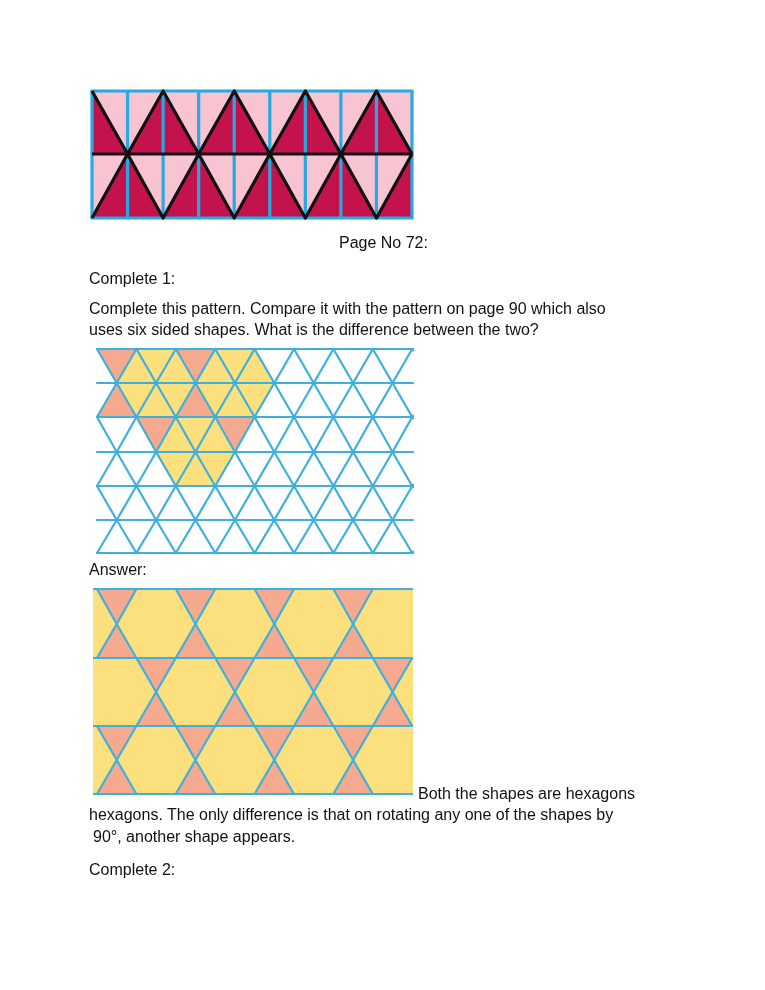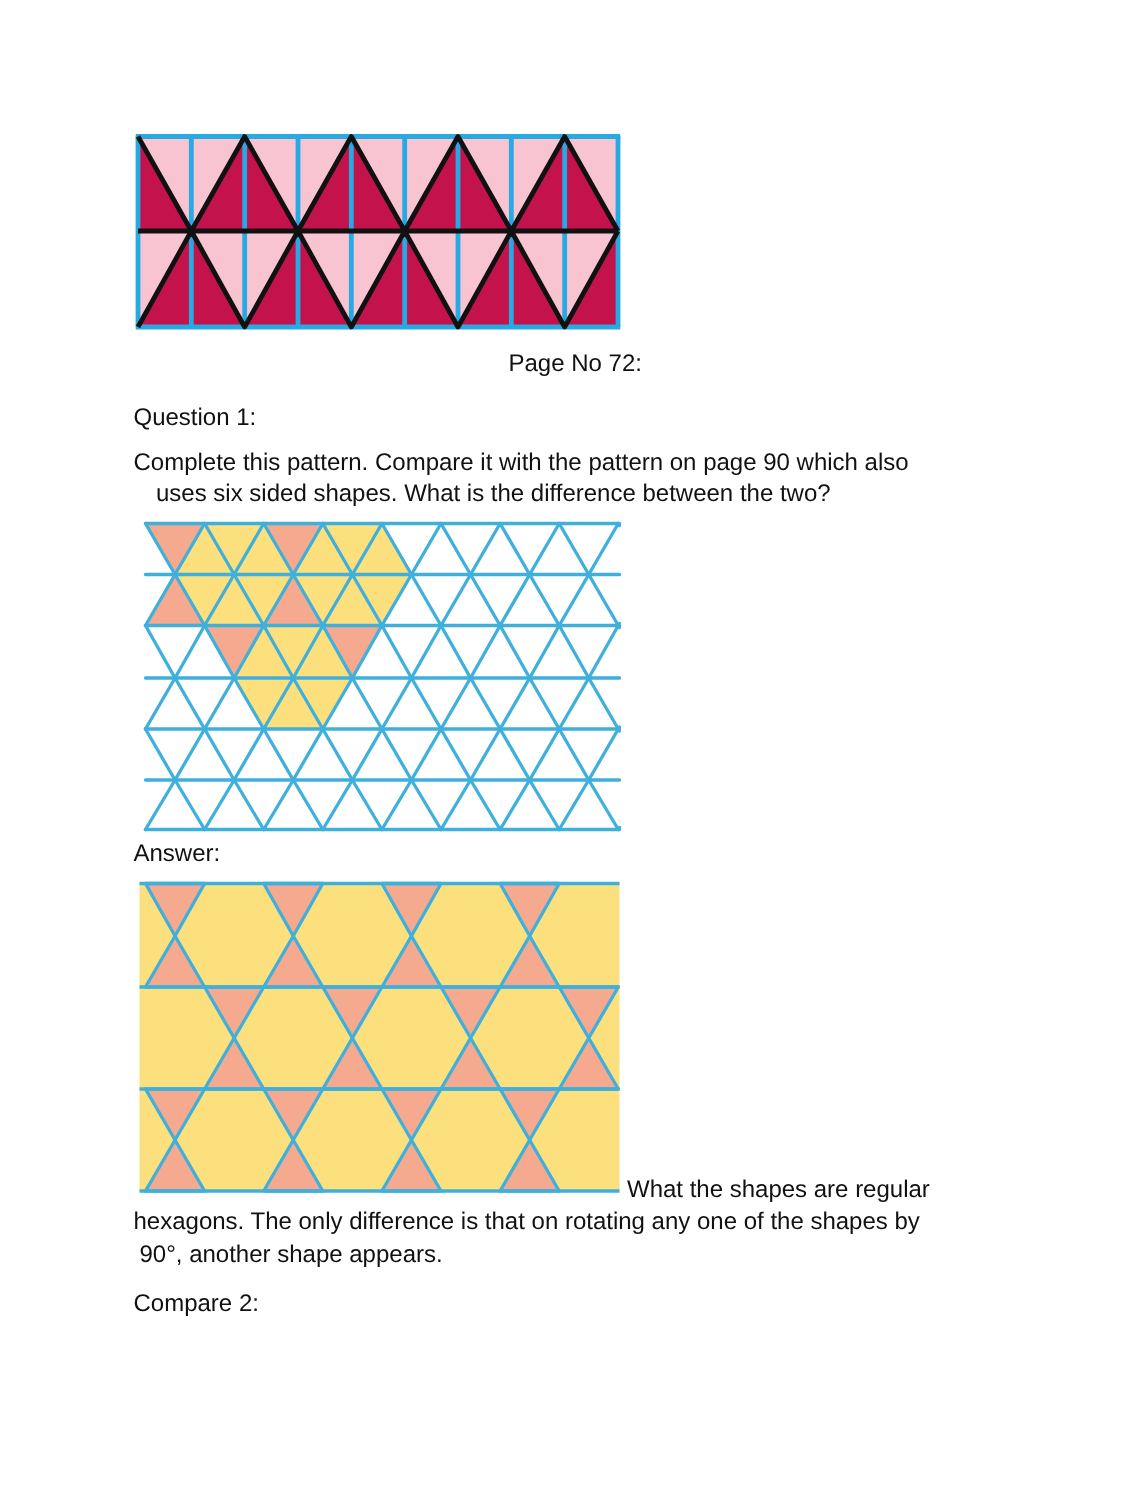--- a/index.html
+++ b/index.html
@@ -39,24 +39,24 @@
       <line x1="324" y1="4" x2="324" y2="131" stroke="#27a9e1" stroke-width="3.2"></line>
       <line x1="2.5" y1="4" x2="325.5" y2="4" stroke="#27a9e1" stroke-width="3.2"></line>
       <line x1="2.5" y1="131" x2="325.5" y2="131" stroke="#27a9e1" stroke-width="3.2"></line>
       <polyline points="4.00,4.00 39.56,67.00 75.11,4.00 110.67,67.00 146.22,4.00 181.78,67.00 217.33,4.00 252.89,67.00 288.44,4.00 324.00,67.00" fill="none" stroke="#111111" stroke-width="3.2" stroke-linejoin="round"></polyline>
       <polyline points="4.00,131.00 39.56,67.00 75.11,131.00 110.67,67.00 146.22,131.00 181.78,67.00 217.33,131.00 252.89,67.00 288.44,131.00 324.00,67.00" fill="none" stroke="#111111" stroke-width="3.2" stroke-linejoin="round"></polyline>
       <line x1="4" y1="67" x2="324" y2="67" stroke="#111111" stroke-width="3.2"></line>
     </svg>
 
   <div class="txt" style="left:339px; top:234px;">Page No 72:</div>
 
-  <div class="txt" style="left:89px; top:270px;">Question 1:</div>
+  <div class="txt" style="left:89px; top:270px;">Complete 1:</div>
 
   <div class="txt" style="left:89px; top:300px;">Complete this pattern. Compare it with the pattern on page 90 which also</div>
-  <div class="txt" style="left:104px; top:321px;">uses six sided shapes. What is the difference between the two?</div>
+  <div class="txt" style="left:89px; top:321px;">uses six sided shapes. What is the difference between the two?</div>
 
   <svg id="fig-question" class="fig" style="left:90px; top:342px;" width="330" height="218">
       <polygon points="46.40,7.00 85.80,7.00 105.50,41.00 85.80,75.00 46.40,75.00 26.70,41.00" fill="#fde07e"></polygon>
       <polygon points="125.20,7.00 164.60,7.00 184.30,41.00 164.60,75.00 125.20,75.00 105.50,41.00" fill="#fde07e"></polygon>
       <polygon points="85.80,75.00 125.20,75.00 144.90,110.00 125.20,144.00 85.80,144.00 66.10,110.00" fill="#fde07e"></polygon>
       <polygon points="7.00,7.00 46.40,7.00 26.70,41.00" fill="#f5a98f"></polygon>
       <polygon points="85.80,7.00 125.20,7.00 105.50,41.00" fill="#f5a98f"></polygon>
       <polygon points="26.70,41.00 7.00,75.00 46.40,75.00" fill="#f5a98f"></polygon>
       <polygon points="105.50,41.00 85.80,75.00 125.20,75.00" fill="#f5a98f"></polygon>
       <polygon points="46.40,75.00 85.80,75.00 66.10,110.00" fill="#f5a98f"></polygon>
@@ -202,18 +202,18 @@
       <polygon points="204.00,75.00 243.40,75.00 223.70,109.00" fill="#f5a98f" stroke="#3fb0dc" stroke-width="2.2" stroke-linejoin="round"></polygon>
       <polygon points="223.70,109.00 204.00,143.00 243.40,143.00" fill="#f5a98f" stroke="#3fb0dc" stroke-width="2.2" stroke-linejoin="round"></polygon>
       <polygon points="282.80,75.00 322.20,75.00 302.50,109.00" fill="#f5a98f" stroke="#3fb0dc" stroke-width="2.2" stroke-linejoin="round"></polygon>
       <polygon points="302.50,109.00 282.80,143.00 322.20,143.00" fill="#f5a98f" stroke="#3fb0dc" stroke-width="2.2" stroke-linejoin="round"></polygon>
       <line x1="3" y1="6" x2="323" y2="6" stroke="#3fb0dc" stroke-width="2.2"></line>
       <line x1="3" y1="75" x2="323" y2="75" stroke="#3fb0dc" stroke-width="2.2"></line>
       <line x1="3" y1="143" x2="323" y2="143" stroke="#3fb0dc" stroke-width="2.2"></line>
       <line x1="3" y1="211" x2="323" y2="211" stroke="#3fb0dc" stroke-width="2.2"></line>
     </svg>
 
-  <div class="txt" style="left:418px; top:785px;">What the shapes are regular</div>
+  <div class="txt" style="left:418px; top:785px;">Both the shapes are hexagons</div>
   <div class="txt" style="left:89px; top:806px;">hexagons. The only difference is that on rotating any one of the shapes by</div>
   <div class="txt" style="left:93px; top:828px;">90°, another shape appears.</div>
 
-  <div class="txt" style="left:89px; top:861px;">Compare 2:</div>
+  <div class="txt" style="left:89px; top:861px;">Complete 2:</div>
 </div>
 
 </body></html>

